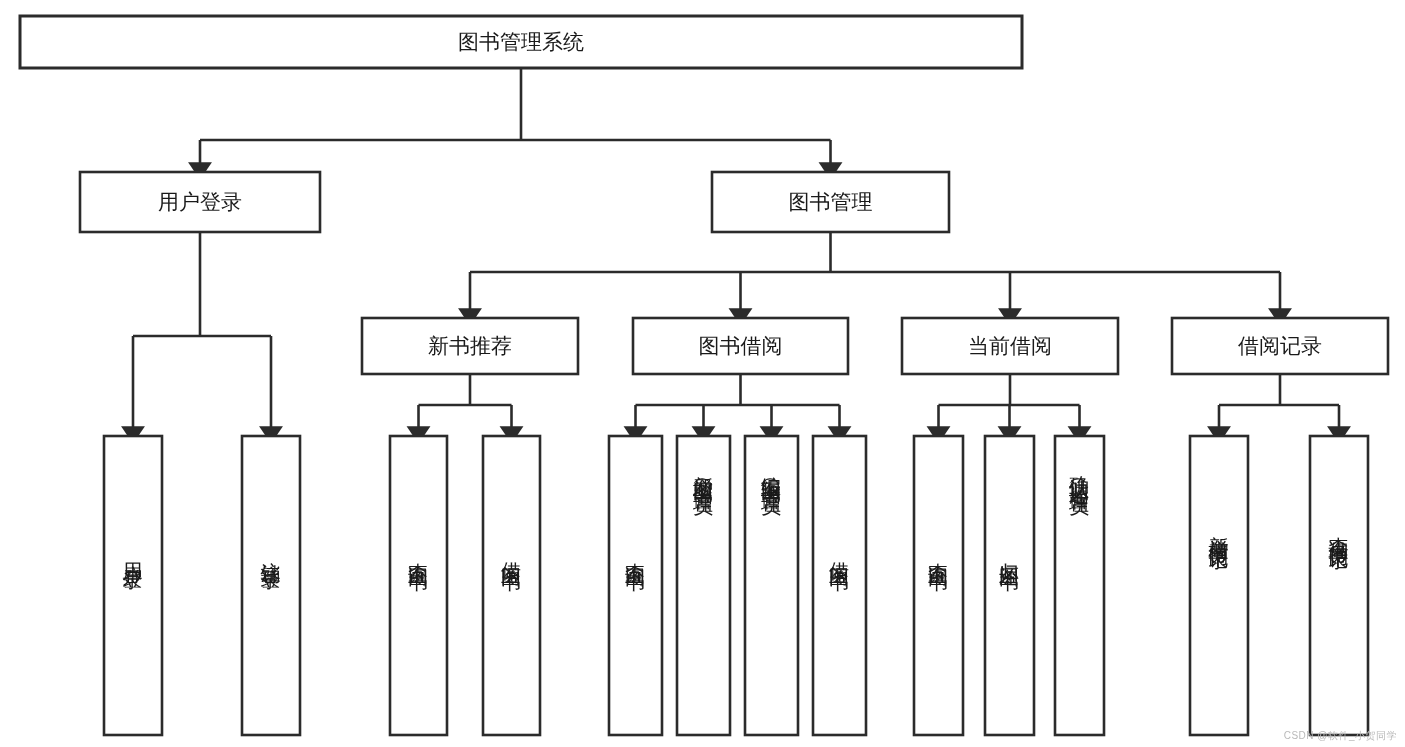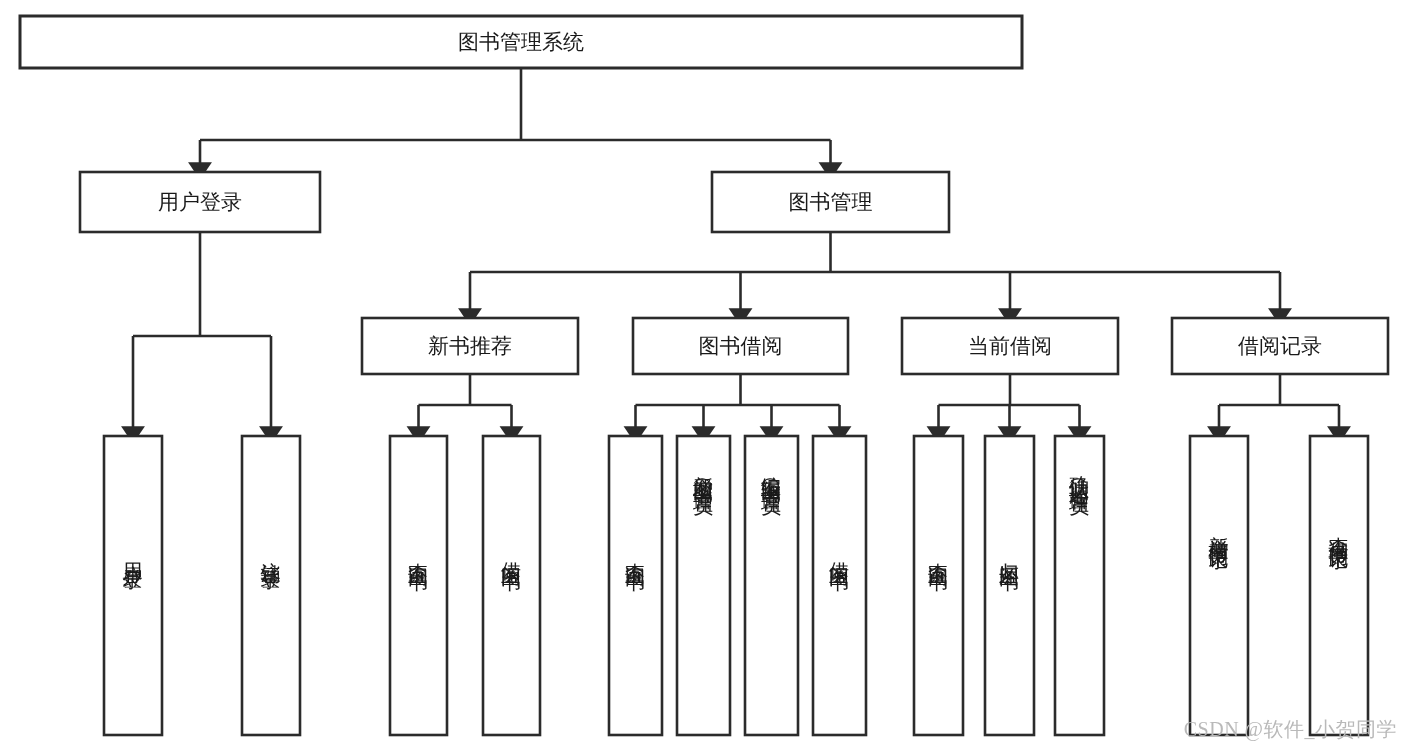--- a/index.html
+++ b/index.html
@@ -41,24 +41,24 @@
     glyph-orientation-vertical:0;
     letter-spacing:3px;
     text-anchor:start;
     dominant-baseline:central;
   }
 
   .watermark{
     position:absolute;
     right:8px;
     bottom:4px;
-    font-size:20px;
+    font-size:10px;
     color:#b9b9b9;
     letter-spacing:0.5px;
-    font-family:Liberation Serif, serif;
+    font-family:Liberation Sans, sans-serif;
     white-space:nowrap;
     pointer-events:none;
   }
 </style>
 </head>
 <body>
 
 <div id="diagram-root">
 
   <svg id="flow" viewBox="0 0 1405 747">

